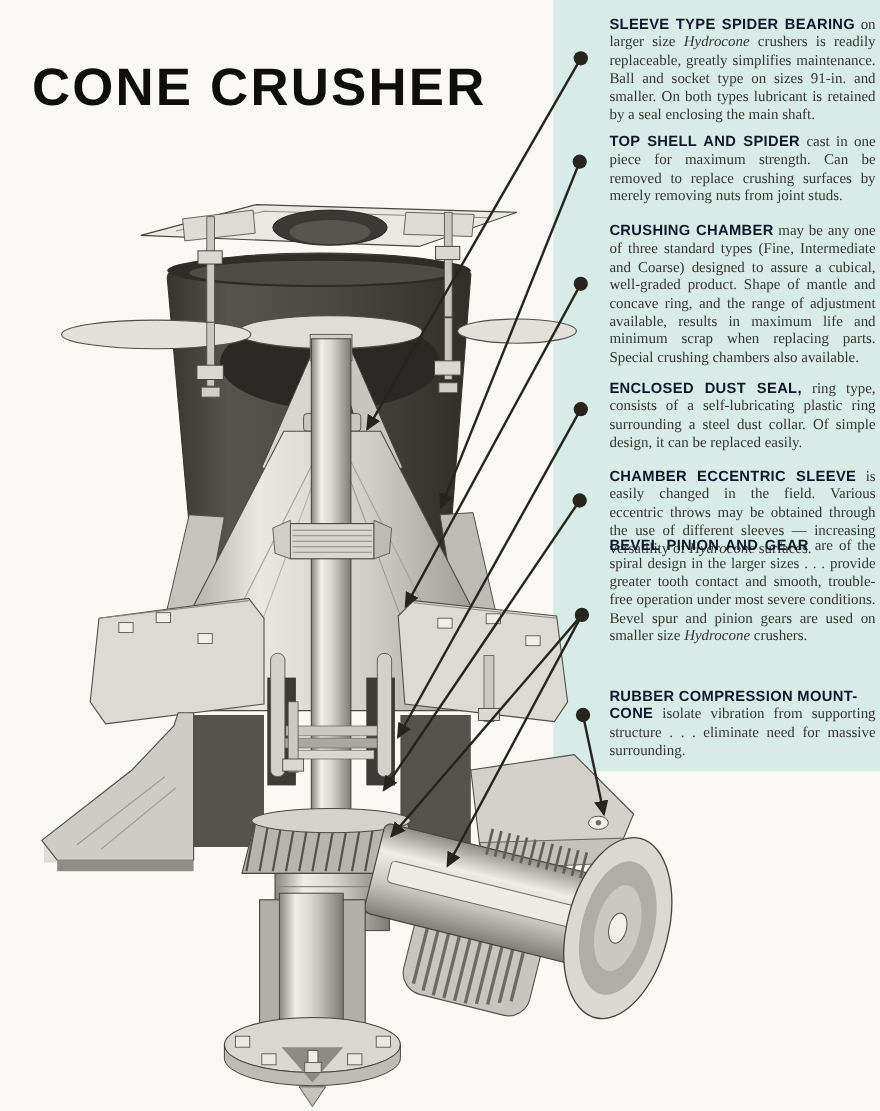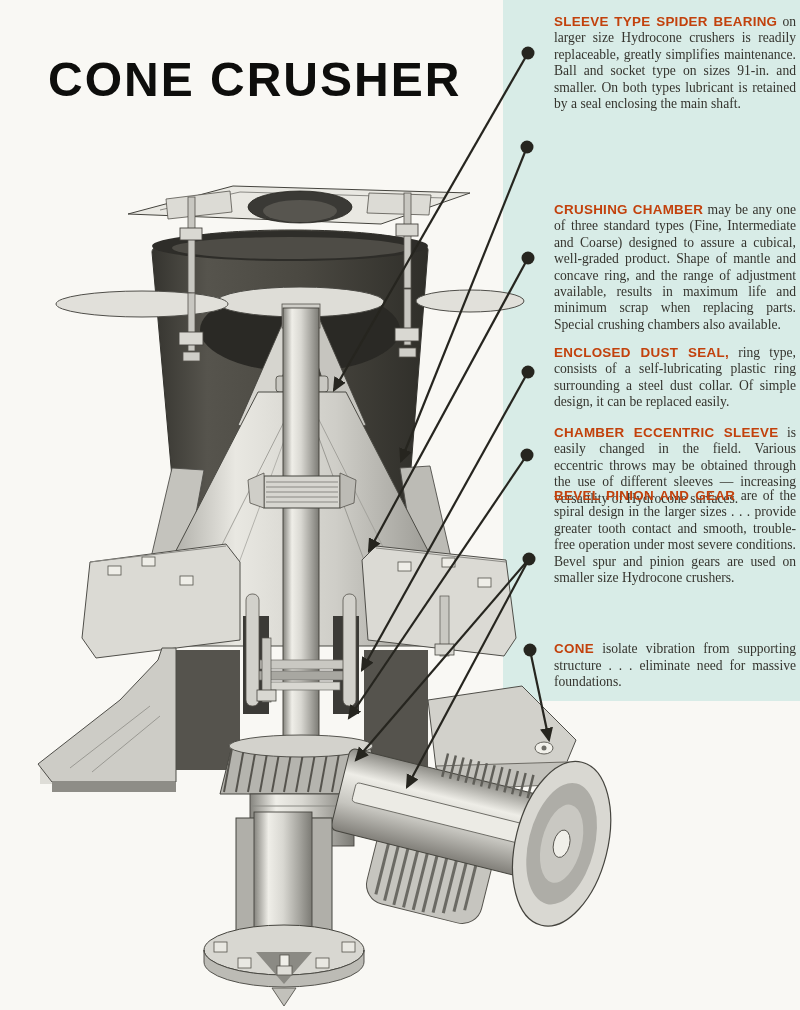--- a/index.html
+++ b/index.html
@@ -6,57 +6,58 @@
   .page {
     position:relative; width:800px; height:1010px;
     background:#f9f8f4; overflow:hidden;
     font-family:"Liberation Serif", serif;
   }
   .panel {
     position:absolute; left:503px; top:0; width:297px; height:701px;
     background:#d8ece7;
   }
   .title {
-    position:absolute; left:48px; top:20px;
+    position:absolute; left:29px; top:20px;
     font-family:"Liberation Sans", sans-serif; font-weight:bold;
     font-size:48px; letter-spacing:2px; color:#0e0e0c; white-space:nowrap;
   }
   .note {
     position:absolute; left:554px; width:242px; margin:0;
     font-size:13.6px; line-height:16.4px; text-align:justify;
     color:#35342e;
   }
   .note .hd {
     font-family:"Liberation Sans", sans-serif; font-weight:bold;
-    font-size:13.4px; letter-spacing:0.3px; color:#c2410c;margin-top:19px;
-  }
-  .note .it { }
+    font-size:13.4px; letter-spacing:0.3px; color:#0f172a;margin-top:19px;
+  }
+  .note .it { font-style:italic; }
   svg.art { position:absolute; left:0; top:0; pointer-events:none; }
 </style>
 </head>
 <body>
 
 <div class="page">
 
   <div class="panel"></div>
 
   <h1 class="title">CONE CRUSHER</h1>
 
   <p class="note" style="top:14px"><span class="hd">SLEEVE TYPE SPIDER BEARING</span><span> on larger size </span><span class="it">Hydrocone</span><span> crushers is readily replaceable, greatly simplifies maintenance. Ball and socket type on sizes 91-in. and smaller. On both types lubricant is retained by a seal enclosing the main shaft.</span></p>
 
+  <p class="note" style="top:121px"><span class="hd">TOP SHELL AND SPIDER</span><span> cast in one piece for maximum strength. Can be removed to replace crushing surfaces by merely removing nuts from joint studs.</span></p>
 
   <p class="note" style="top:202px"><span class="hd">CRUSHING CHAMBER</span><span> may be any one of three standard types (Fine, Intermediate and Coarse) designed to assure a cubical, well-graded product. Shape of mantle and concave ring, and the range of adjustment available, results in maximum life and minimum scrap when replacing parts. Special crushing chambers also available.</span></p>
 
   <p class="note" style="top:345px"><span class="hd">ENCLOSED DUST SEAL,</span><span> ring type, consists of a self-lubricating plastic ring surrounding a steel dust collar. Of simple design, it can be replaced easily.</span></p>
 
   <p class="note" style="top:425px"><span class="hd">CHAMBER ECCENTRIC SLEEVE</span><span> is easily changed in the field. Various eccentric throws may be obtained through the use of different sleeves — increasing versatility of </span><span class="it">Hydrocone</span><span> surfaces.</span></p>
 
   <p class="note" style="top:488px"><span class="hd">BEVEL PINION AND GEAR</span><span> are of the spiral design in the larger sizes . . . provide greater tooth contact and smooth, trouble-free operation under most severe conditions. Bevel spur and pinion gears are used on smaller size </span><span class="it">Hydrocone</span><span> crushers.</span></p>
 
-  <p class="note" style="top:625px"><br><span class="hd">CONE</span><span> isolate vibration from supporting structure . . . eliminate need for massive foundations.</span></p>
+  <p class="note" style="top:625px"><span class="hd">RUBBER COMPRESSION MOUNT-</span><br><span class="hd">CONE</span><span> isolate vibration from supporting structure . . . eliminate need for massive surrounding.</span></p>
 
   <svg class="art" width="800" height="1010" viewBox="0 0 800 1010">
     <defs>
       <linearGradient id="gCyl" x1="0" y1="0" x2="1" y2="0">
         <stop offset="0" stop-color="#85847e"></stop>
           <stop offset="0.25" stop-color="#efeee8"></stop>
         <stop offset="0.5" stop-color="#d9d8d2"></stop>
           <stop offset="0.8" stop-color="#a2a19b"></stop>
         <stop offset="1" stop-color="#7b7a74"></stop>
       </linearGradient>

